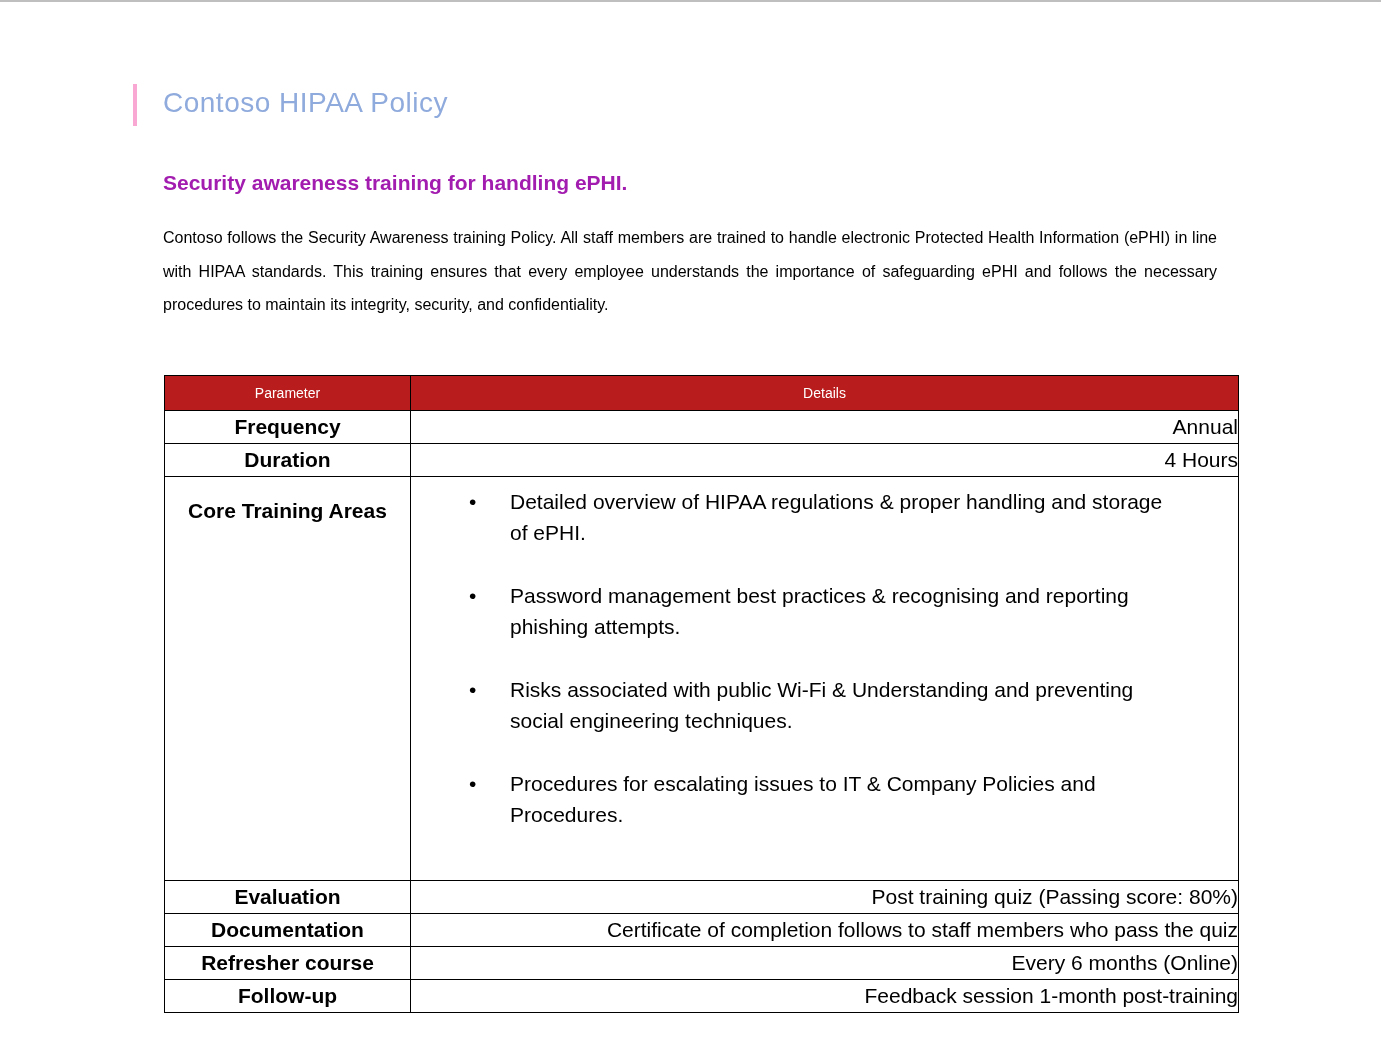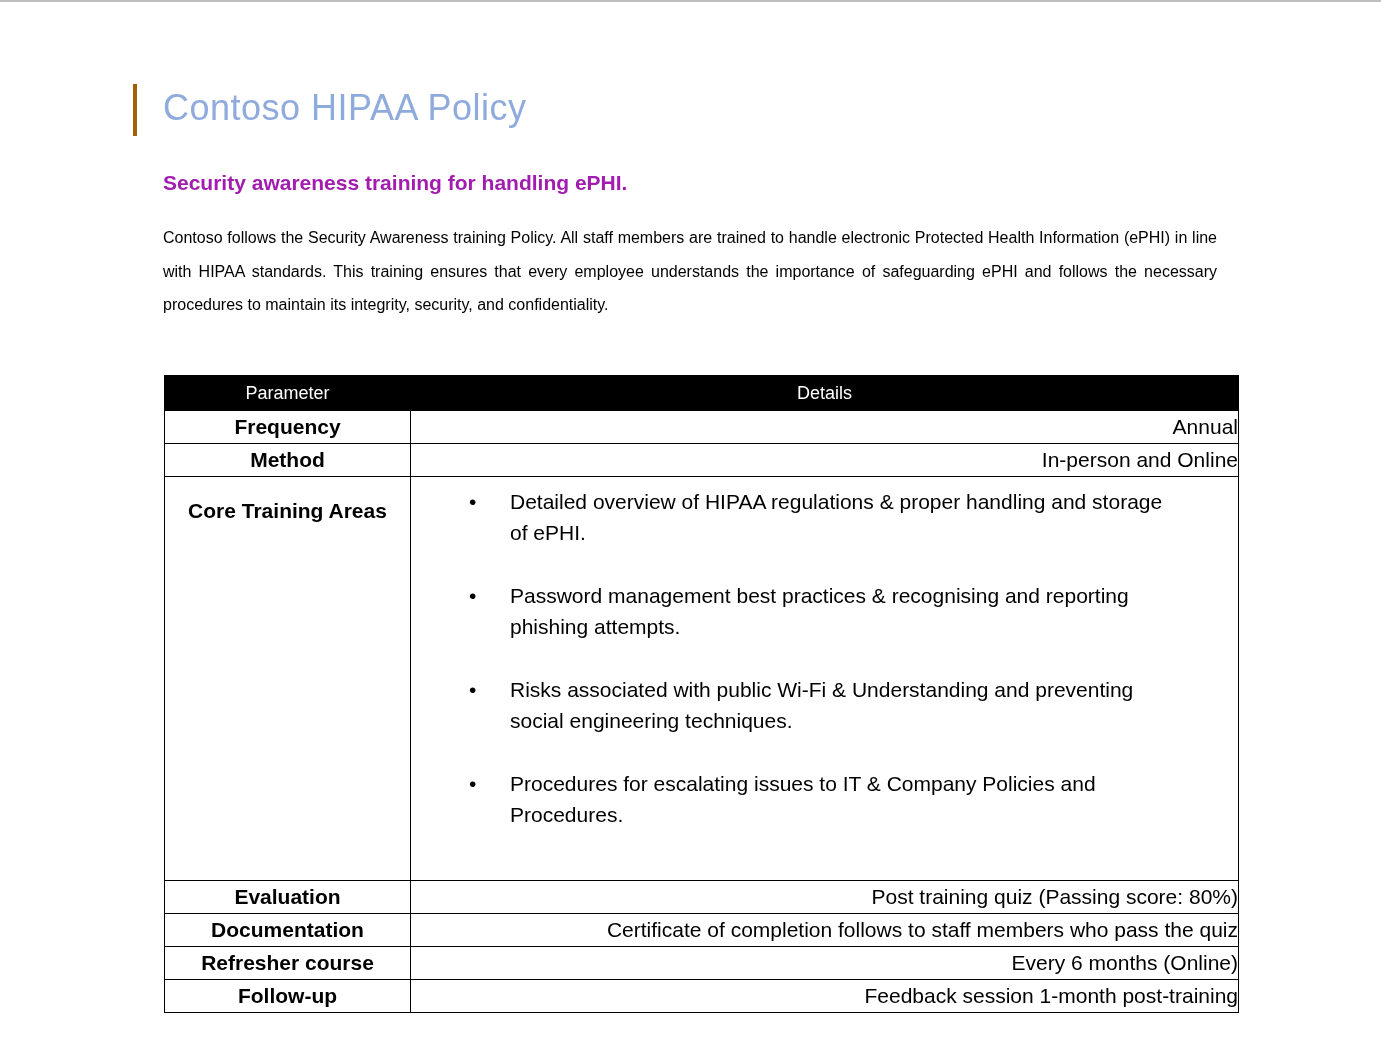--- a/index.html
+++ b/index.html
@@ -20,23 +20,23 @@
     position: absolute;
     top: 0; left: 0;
     width: 100%;
     height: 2px;
     background: #bfbfbf;
   }
   .doc-title {
     position: absolute;
     top: 84px;
     left: 133px;
-    border-left: 4px solid #a16207;
+    border-left: 4px solid #f9a8d4;
     padding: 3px 0 7px 26px;
-    font-size: 36px;
+    font-size: 28px;
     font-weight: 400;
     color: #8FAADC;
     letter-spacing: 0.5px;
   }
   .section-heading {
     position: absolute;
     top: 171px;
     left: 163px;
     font-size: 21px;
     font-weight: 700;
@@ -62,24 +62,24 @@
     font-size: 21px;
     color: #000000;
   }
   .policy-table th, .policy-table td {
     border: 1px solid #000000;
     padding: 0;
   }
   .policy-table col.param-col { width: 246px; }
   .policy-table col.details-col { width: 828px; }
   .policy-table thead th {
-    background: #000000;
+    background: #b91c1c;
     color: #ffffff;
     font-weight: 400;
-    font-size: 18px;
+    font-size: 14px;
     height: 34px;
     text-align: center;
     vertical-align: middle;
   }
   .policy-table td.param-cell {
     font-weight: 700;
     text-align: center;
     vertical-align: middle;
     height: 32px;
   }
@@ -139,22 +139,22 @@
         <th>Parameter</th>
         <th>Details</th>
       </tr>
     </thead>
     <tbody>
       <tr>
         <td class="param-cell">Frequency</td>
         <td class="details-cell">Annual</td>
       </tr>
       <tr>
-        <td class="param-cell">Method</td>
-        <td class="details-cell">In-person and Online</td>
+        <td class="param-cell">Duration</td>
+        <td class="details-cell">4 Hours</td>
       </tr>
       <tr class="core-row">
         <td class="param-cell">Core Training Areas</td>
         <td class="details-cell">
           <ul class="bullet-list">
             <li>Detailed overview of HIPAA regulations &amp; proper handling and storage of ePHI.</li>
             <li>Password management best practices &amp; recognising and reporting phishing attempts.</li>
             <li>Risks associated with public Wi-Fi &amp; Understanding and preventing social engineering techniques.</li>
             <li>Procedures for escalating issues to IT &amp; Company Policies and Procedures.</li>
           </ul>

